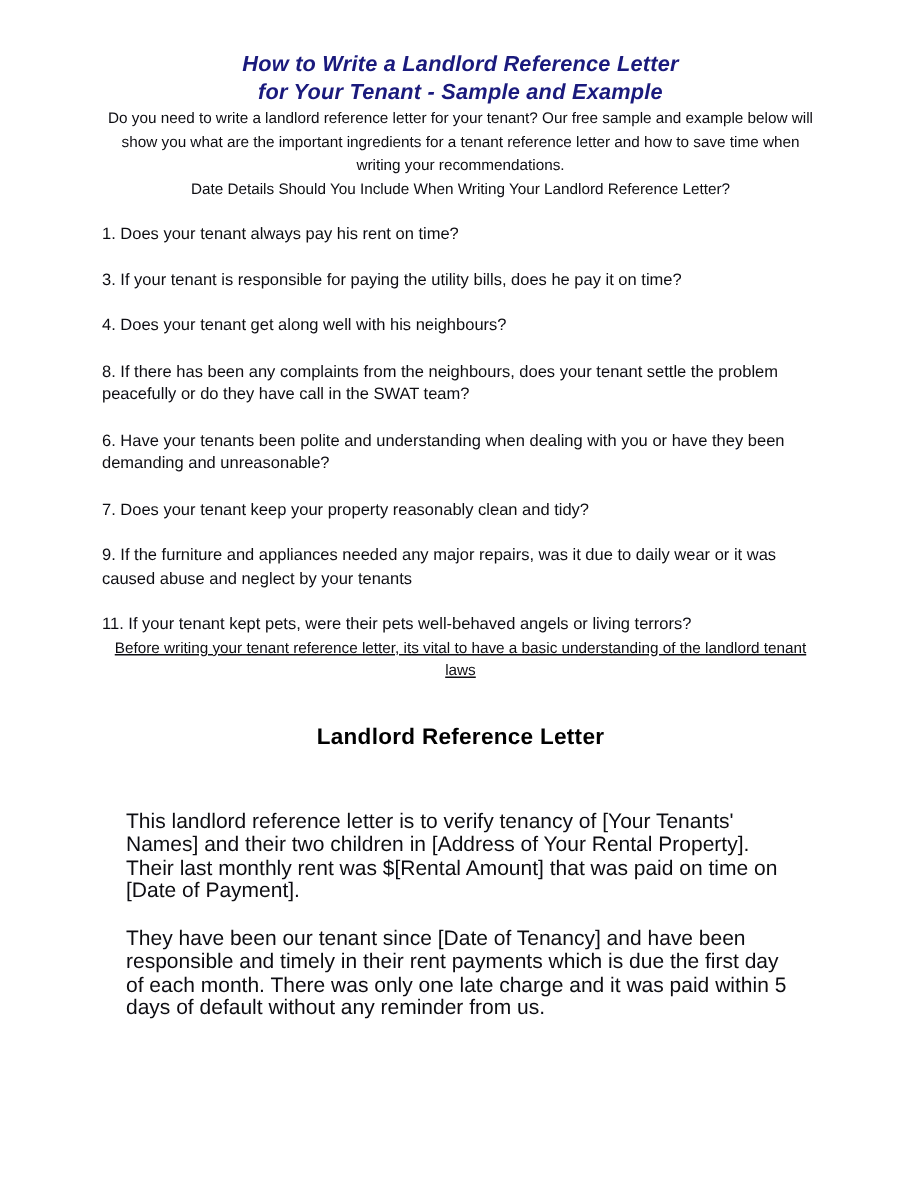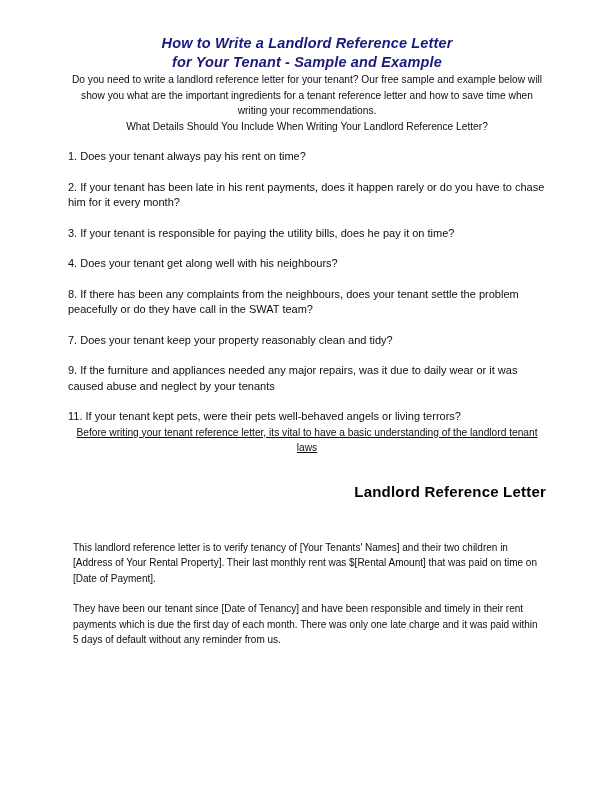--- a/index.html
+++ b/index.html
@@ -76,32 +76,32 @@
     line-height: 15.5px;
     color: #0d0d12;
   }
 
   .closing-note {
     margin-top: 15px;
     text-decoration: underline;
   }
 
   .letter-heading {
-    text-align: right;
+    text-align: center;
     font-weight: bold;
     font-size: 15px;
     line-height: 20px;
     color: #000000;
     margin-top: 26px;
     letter-spacing: 0.2px;
   }
 
   .letter-body p {
-    margin: 5px;
-    font-size: 10px;
+    margin: 16px;
+    font-size: 14px;
     line-height: 15.5px;
     color: #0d0d12;
   }
   .letter-body p.first {
     margin-top: 38px;
   }
   .letter-body p.next {
     margin-top: 15px;
   }
 
@@ -133,28 +133,28 @@
 
   <div class="content">
 
     <h1 class="doc-title">
       <span>How to Write a Landlord Reference Letter</span>
       <span class="line2">for Your Tenant - Sample and Example</span>
     </h1>
 
     <p class="body-para intro">Do you need to write a landlord reference letter for your tenant? Our free sample and example below will show you what are the important ingredients for a tenant reference letter and how to save time when writing your recommendations.</p>
 
-    <p class="body-para subheading">What Details Should You Include When Writing Your Landlord Reference Letter?</p>
+    <p class="body-para subheading">Date Details Should You Include When Writing Your Landlord Reference Letter?</p>
 
     <ol class="q-list">
       <li>1. Does your tenant always pay his rent on time?</li>
-      <li>2. If your tenant has been late in his rent payments, does it happen rarely or do you have to chase him for it every month?</li>
       <li>3. If your tenant is responsible for paying the utility bills, does he pay it on time?</li>
       <li>4. Does your tenant get along well with his neighbours?</li>
       <li>8. If there has been any complaints from the neighbours, does your tenant settle the problem peacefully or do they have call in the SWAT team?</li>
+      <li>6. Have your tenants been polite and understanding when dealing with you or have they been demanding and unreasonable?</li>
       <li>7. Does your tenant keep your property reasonably clean and tidy?</li>
       <li>9. If the furniture and appliances needed any major repairs, was it due to daily wear or it was caused abuse and neglect by your tenants</li>
       <li>11. If your tenant kept pets, were their pets well-behaved angels or living terrors?</li>
     </ol>
 
     <p class="body-para closing-note">Before writing your tenant reference letter, its vital to have a basic understanding of the landlord tenant laws</p>
 
     <h2 class="letter-heading">Landlord Reference Letter</h2>
 
     <div class="letter-body">

